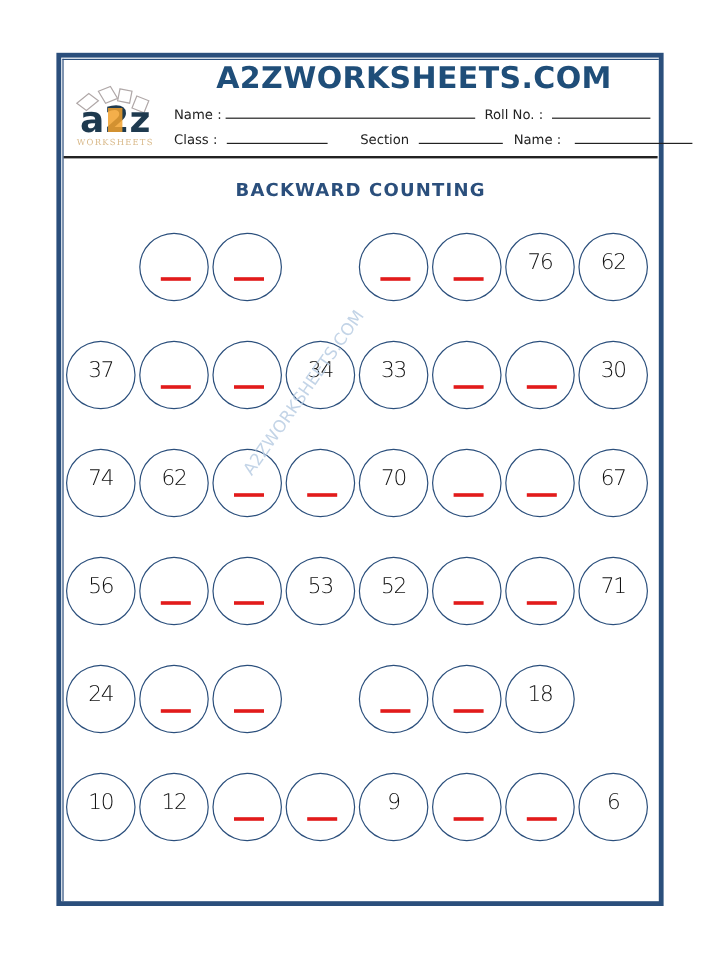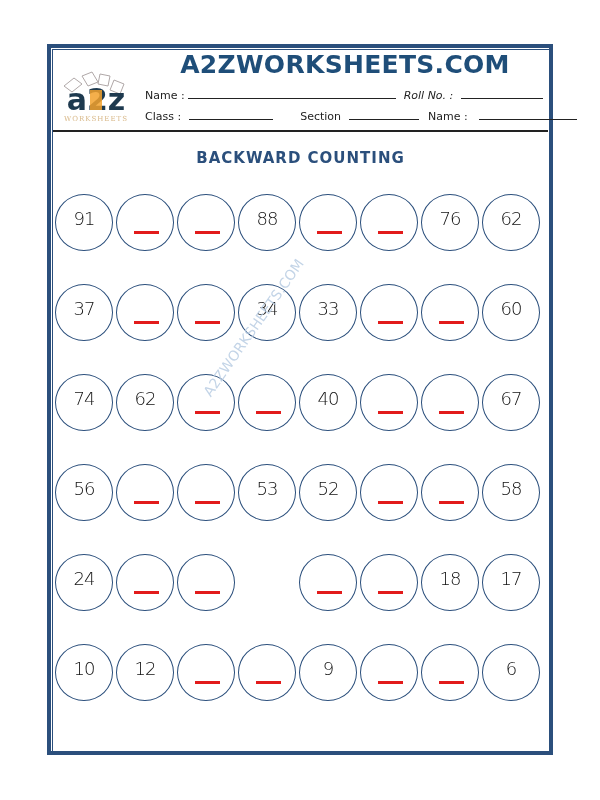--- a/index.html
+++ b/index.html
@@ -40,50 +40,44 @@
     <rect x="34" y="26" width="12" height="20" fill="#f2a12b" opacity="0.85"></rect>
     <text x="40" y="57" text-anchor="middle" font-family="DejaVu Serif, serif" font-size="7" fill="#d9b98a" letter-spacing="1">WORKSHEETS</text>
   </svg>
 </div>
 
 <div class="site-title">A2ZWORKSHEETS.COM</div>
 
 <div class="field-row row-name">
   <span class="lbl">Name :</span>
   <span class="blank" style="width:208px;"></span>
-  <span class="lbl" style="margin-left:4px;font-style:italic;">Roll No. :</span>
+  <span class="lbl" style="margin-left:4px;">Roll No. :</span>
   <span class="blank" style="width:82px; margin-left:4px;"></span>
 </div>
 
 <div class="field-row row-class">
   <span class="lbl">Class :</span>
   <span class="blank" style="width:84px; margin-left:4px;"></span>
   <span class="lbl" style="margin-left:24px;">Section</span>
   <span class="blank" style="width:70px; margin-left:4px;"></span>
   <span class="lbl" style="margin-left:6px;">Name :</span>
   <span class="blank" style="width:98px; margin-left:8px;"></span>
 </div>
 
 <div class="divider"></div>
 
 <div class="ws-title">BACKWARD COUNTING</div>
 
 <div class="grid" id="grid">
     <div class="row" style="top: 0px;">
-      <div class="cell" style="left: 0px;">
-        <div class="num">91</div>
-      </div>
-      <div class="cell" style="left: 61px;">
-        <div class="dash"></div>
-      </div>
-      <div class="cell" style="left: 122px;">
-        <div class="dash"></div>
-      </div>
-      <div class="cell" style="left: 183px;">
-        <div class="num">88</div>
+      <div class="cell" style="left: 61px;">
+        <div class="dash"></div>
+      </div>
+      <div class="cell" style="left: 122px;">
+        <div class="dash"></div>
       </div>
       <div class="cell" style="left: 244px;">
         <div class="dash"></div>
       </div>
       <div class="cell" style="left: 305px;">
         <div class="dash"></div>
       </div>
       <div class="cell" style="left: 366px;">
         <div class="num">76</div>
       </div>
@@ -107,38 +101,38 @@
       <div class="cell" style="left: 244px;">
         <div class="num">33</div>
       </div>
       <div class="cell" style="left: 305px;">
         <div class="dash"></div>
       </div>
       <div class="cell" style="left: 366px;">
         <div class="dash"></div>
       </div>
       <div class="cell" style="left: 427px;">
-        <div class="num">60</div>
+        <div class="num">30</div>
       </div>
     </div>
     <div class="row" style="top: 180px;">
       <div class="cell" style="left: 0px;">
         <div class="num">74</div>
       </div>
       <div class="cell" style="left: 61px;">
         <div class="num">62</div>
       </div>
       <div class="cell" style="left: 122px;">
         <div class="dash"></div>
       </div>
       <div class="cell" style="left: 183px;">
         <div class="dash"></div>
       </div>
       <div class="cell" style="left: 244px;">
-        <div class="num">40</div>
+        <div class="num">70</div>
       </div>
       <div class="cell" style="left: 305px;">
         <div class="dash"></div>
       </div>
       <div class="cell" style="left: 366px;">
         <div class="dash"></div>
       </div>
       <div class="cell" style="left: 427px;">
         <div class="num">67</div>
       </div>
@@ -159,21 +153,21 @@
       <div class="cell" style="left: 244px;">
         <div class="num">52</div>
       </div>
       <div class="cell" style="left: 305px;">
         <div class="dash"></div>
       </div>
       <div class="cell" style="left: 366px;">
         <div class="dash"></div>
       </div>
       <div class="cell" style="left: 427px;">
-        <div class="num">58</div>
+        <div class="num">71</div>
       </div>
     </div>
     <div class="row" style="top: 360px;">
       <div class="cell" style="left: 0px;">
         <div class="num">24</div>
       </div>
       <div class="cell" style="left: 61px;">
         <div class="dash"></div>
       </div>
       <div class="cell" style="left: 122px;">
@@ -181,23 +175,20 @@
       </div>
       <div class="cell" style="left: 244px;">
         <div class="dash"></div>
       </div>
       <div class="cell" style="left: 305px;">
         <div class="dash"></div>
       </div>
       <div class="cell" style="left: 366px;">
         <div class="num">18</div>
       </div>
-      <div class="cell" style="left: 427px;">
-        <div class="num">17</div>
-      </div>
     </div>
     <div class="row" style="top: 450px;">
       <div class="cell" style="left: 0px;">
         <div class="num">10</div>
       </div>
       <div class="cell" style="left: 61px;">
         <div class="num">12</div>
       </div>
       <div class="cell" style="left: 122px;">
         <div class="dash"></div>

